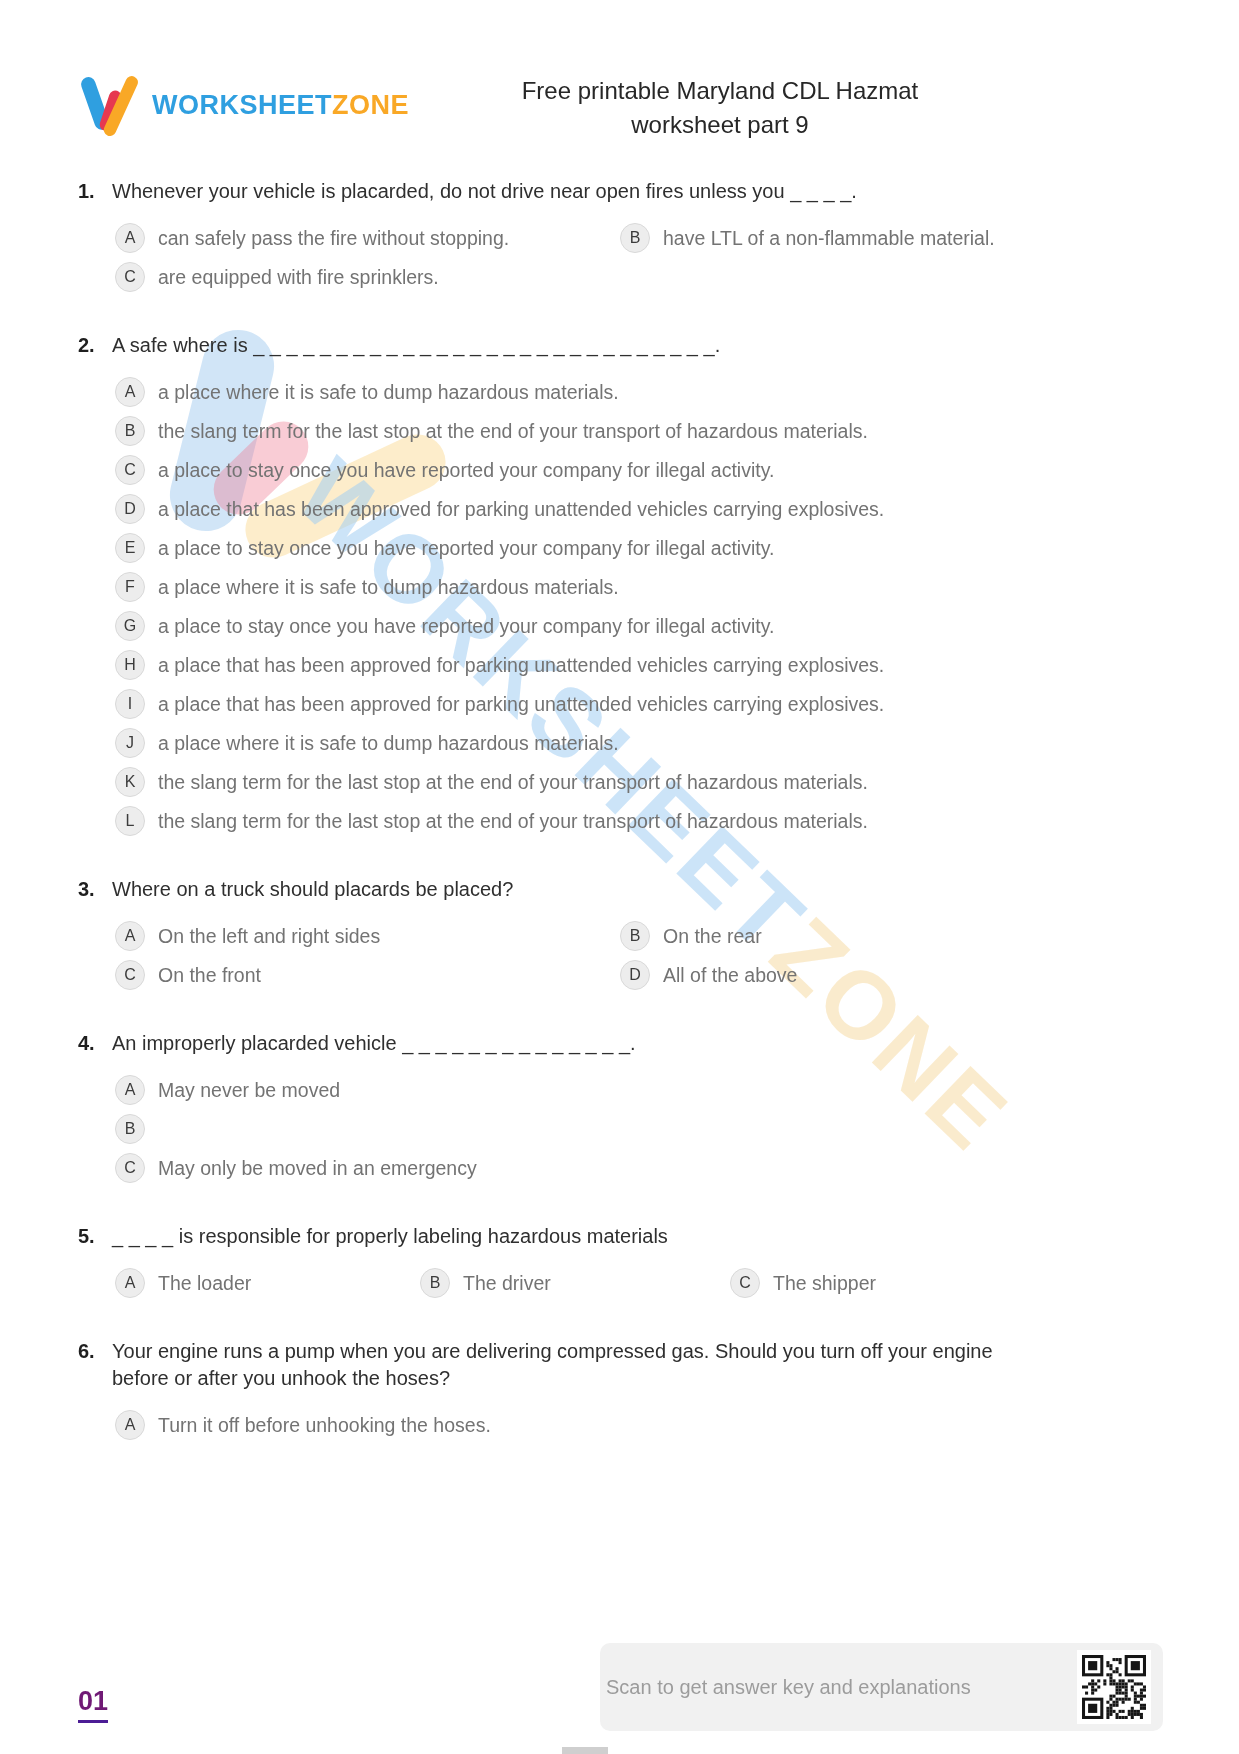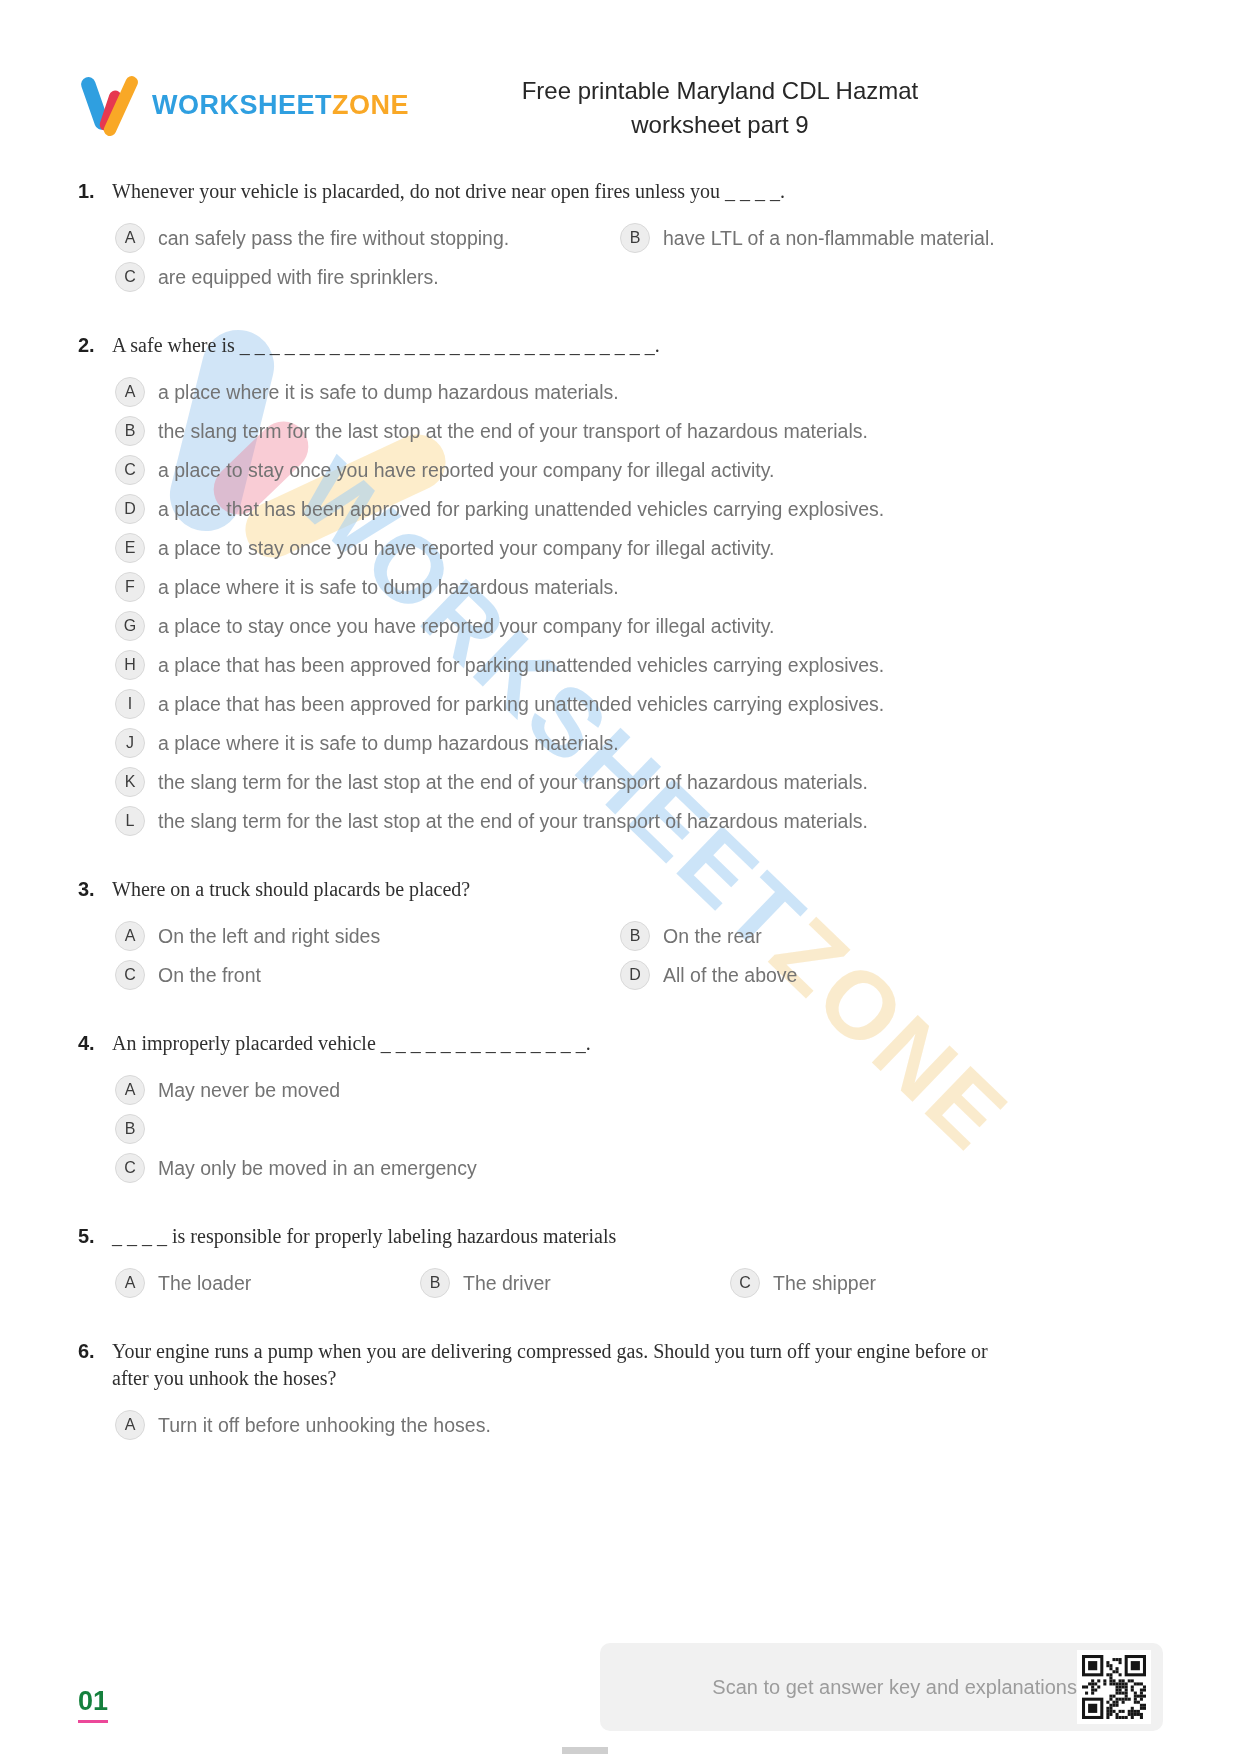--- a/index.html
+++ b/index.html
@@ -28,43 +28,43 @@
     font-size:96px;font-weight:bold;letter-spacing:4px;white-space:nowrap;
   }
   .wm-text .w1{color:rgba(162,206,242,.55);}
   .wm-text .w2{color:rgba(248,224,178,.65);}
   
   .questions{position:absolute;left:78px;top:178px;right:80px;z-index:1;}
   .question{margin-top:40px;}
   .question:first-child{margin-top:0;}
   .q-head{display:flex;gap:12px;}
   .q-num{font-weight:bold;color:#1f1f1f;font-size:20px;min-width:22px;line-height:27px;}
-  .q-text{font-size:20px;color:#2f2f2f;line-height:27px;max-width:905px;font-family:Liberation Serif, serif;}
+  .q-text{font-size:20px;color:#2f2f2f;line-height:27px;max-width:905px;}
   .opts{display:grid;row-gap:9px;margin-left:37px;margin-top:18px;}
   .cols1{grid-template-columns:1fr;}
   .cols2{grid-template-columns:505px 1fr;}
   .cols3{grid-template-columns:305px 310px 1fr;}
   .option{display:flex;align-items:center;gap:13px;min-height:30px;cursor:pointer;}
   .badge{
     width:30px;height:30px;border-radius:50%;background:#ededed;border:1px solid #d9d9d9;
     display:flex;align-items:center;justify-content:center;
     font-size:16px;color:#3c3c3c;flex:0 0 30px;box-sizing:border-box;
   }
   .opt-text{font-size:19.5px;color:#737373;line-height:26px;}
   
   .page-num{
     position:absolute;left:78px;top:1686px;z-index:2;
-    font-size:27px;font-weight:bold;color:#15803d;
-    border-bottom:3px solid #ec4899;padding-bottom:3px;
+    font-size:27px;font-weight:bold;color:#701a75;
+    border-bottom:3px solid #4c1d95;padding-bottom:3px;
   }
   .scan-box{
     position:absolute;left:600px;top:1643px;width:563px;height:88px;z-index:2;
     background:#f1f1f1;border-radius:10px;display:flex;align-items:center;
   }
-  .scan-text{flex:1;text-align:right;font-size:20px;color:#9c9c9c;padding-left:14px;}
+  .scan-text{flex:1;text-align:left;font-size:20px;color:#9c9c9c;padding-left:6px;}
   .qr{width:64px;height:64px;background:#fff;padding:5px;margin-right:12px;flex:0 0 auto;}
   .bottom-dash{position:absolute;left:562px;top:1747px;width:46px;height:7px;background:#cfcfcf;z-index:2;}
 </style>
 </head>
 <body>
 
 <div class="wm wm-bar wm-blue"></div>
 <div class="wm wm-bar wm-red"></div>
 <div class="wm wm-bar wm-yellow"></div>
 <div class="wm wm-text"><span class="w1">WORKSHEET</span><span class="w2">ZONE</span></div>

